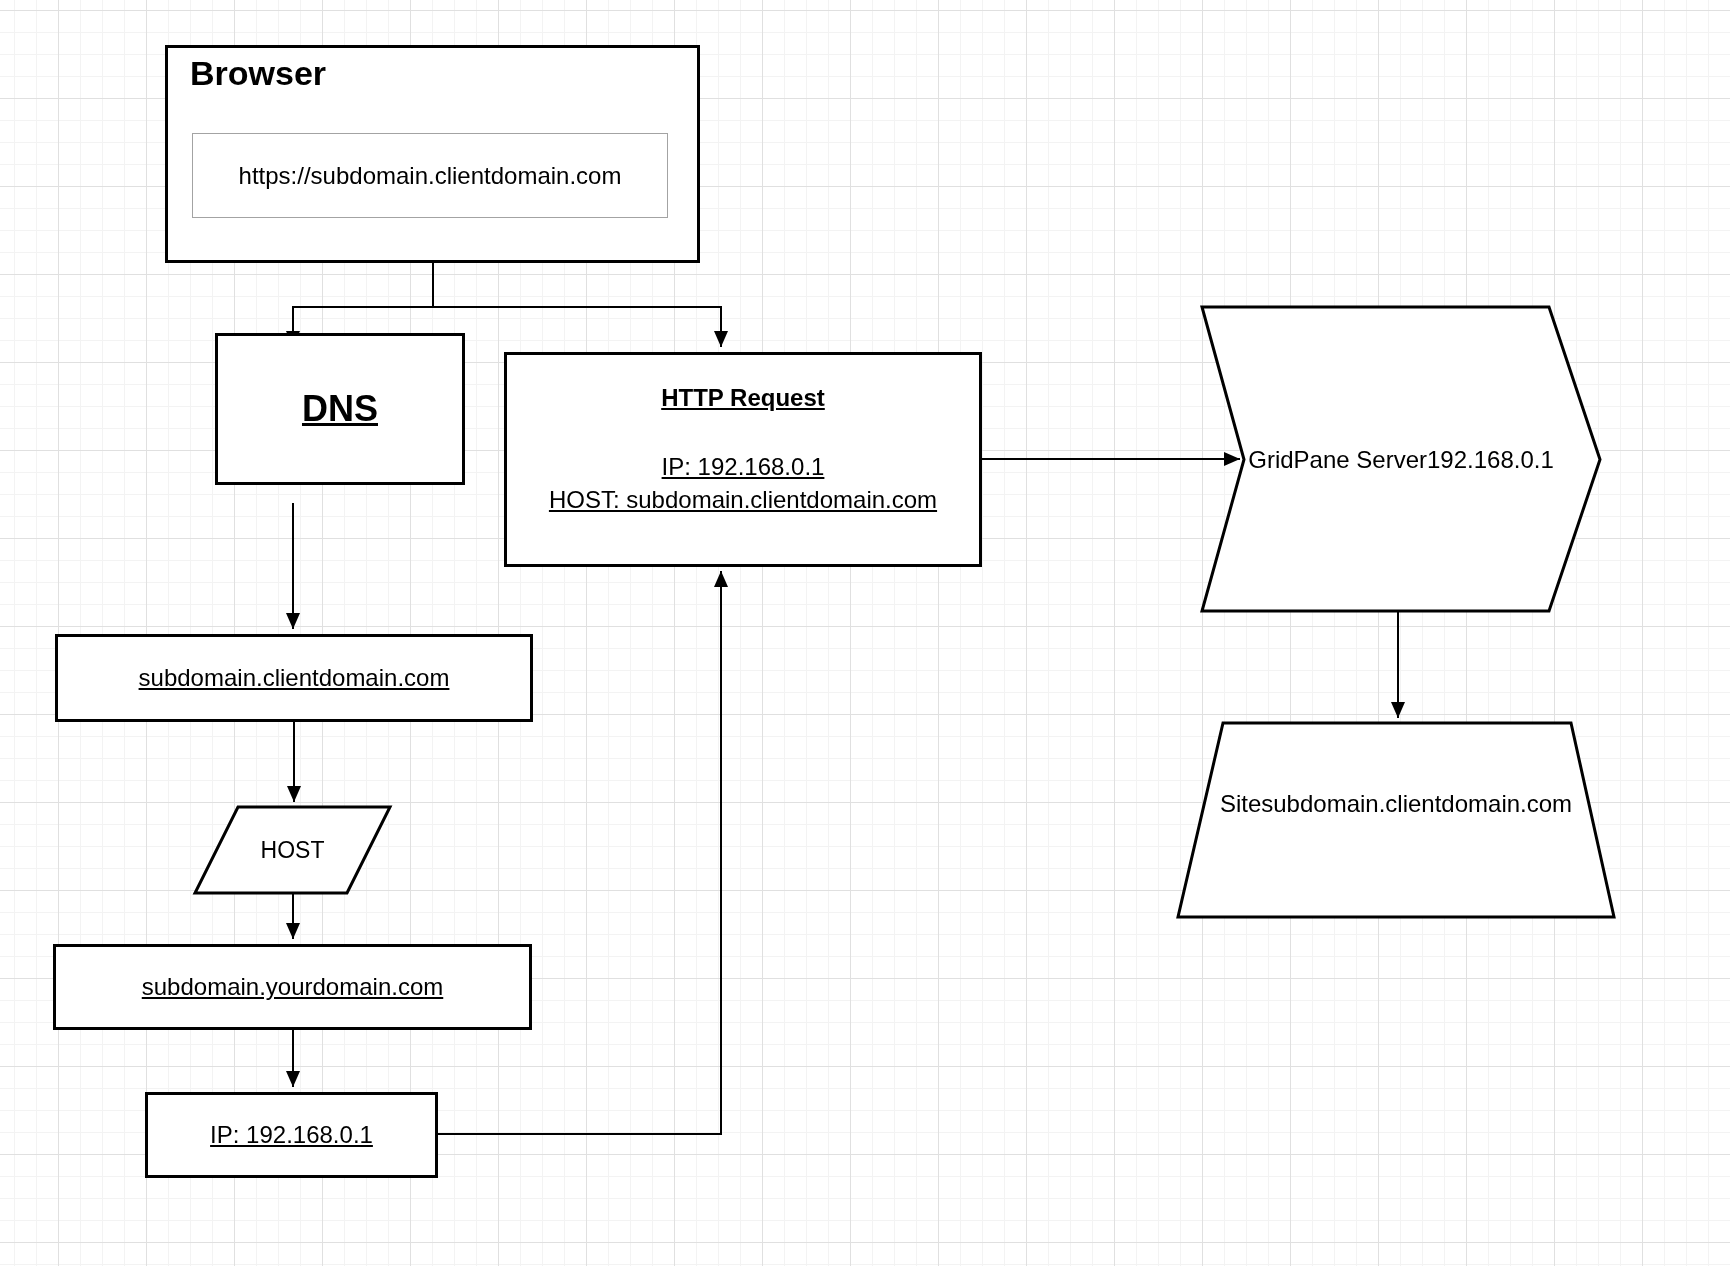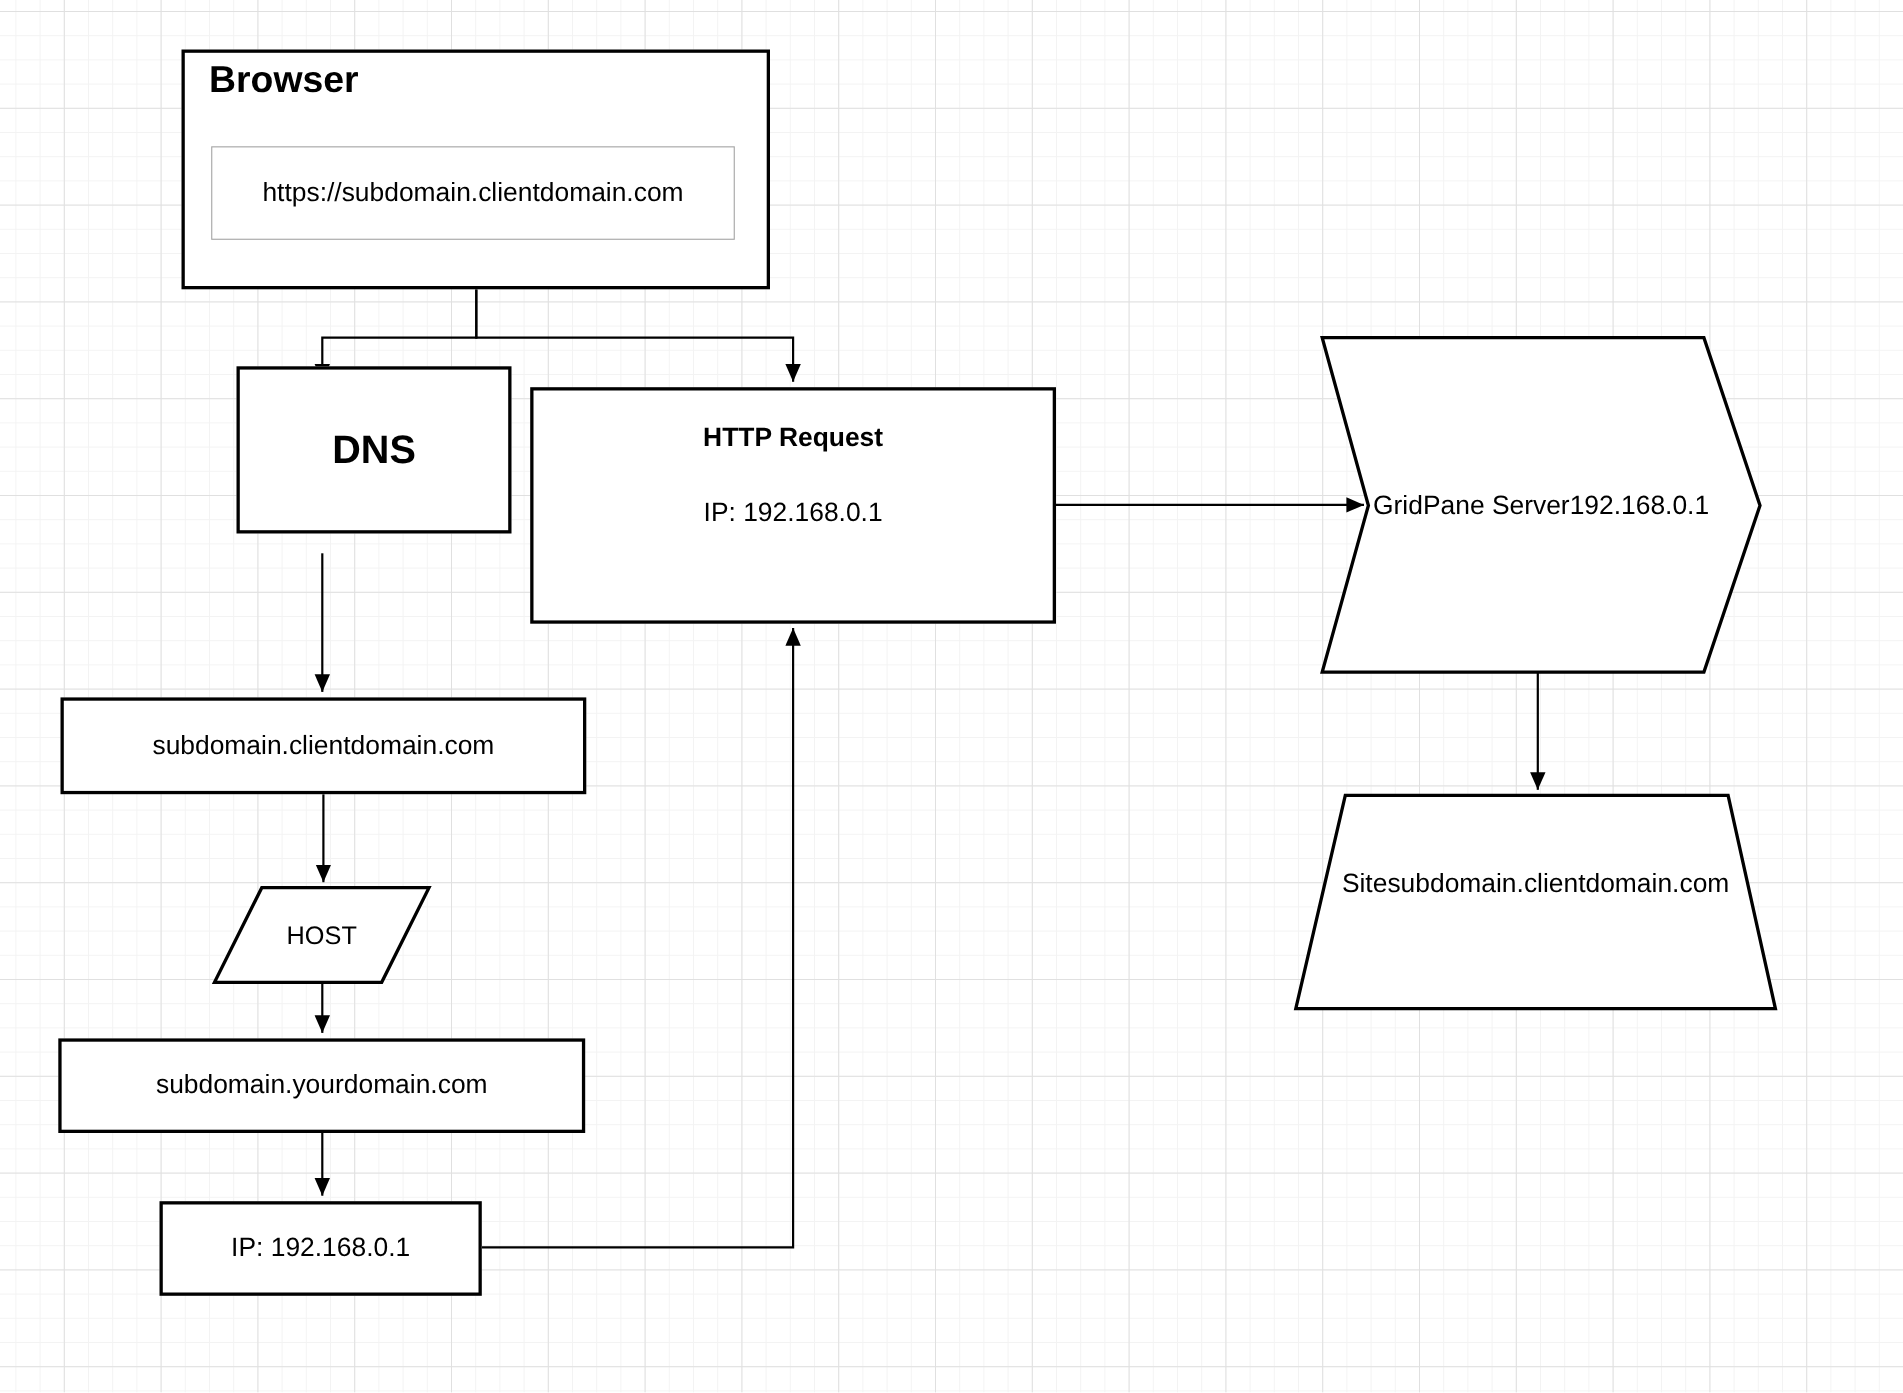--- a/index.html
+++ b/index.html
@@ -36,20 +36,21 @@
     box-sizing: border-box;
     background: #ffffff;
     border: 3px solid #000000;
     display: flex;
     align-items: center;
     justify-content: center;
     text-align: left;
     font-size: 24px;
     line-height: 30px;
     z-index: 2;
+    text-decoration: underline;
   }
   .shape-label {
     position: absolute;
     display: flex;
     flex-direction: row;
     align-items: center;
     justify-content: center;
     text-align: center;
     font-size: 24px;
     line-height: 33px;
@@ -81,21 +82,21 @@
     font-size: 24px;
   }
   .dns-box {
     left: 168px; top: 333px;
     width: 250px; height: 152px;
     font-size: 36px;
     font-weight: bold;
     margin-left: 47px;
   }
   .http-box {
-    left: 482px; top: 352px;
+    left: 504px; top: 352px;
     width: 478px; height: 215px;
     flex-direction: column;
     justify-content: flex-start;
     padding-top: 26px;
   }
   .http-title {
     font-weight: bold;
     line-height: 33px;
     margin-bottom: 36px;
   }
@@ -143,20 +144,21 @@
     </div>
   </div>
 
   <div class="node dns-box">
     <span>DNS</span>
   </div>
 
   <div class="node http-box">
     <span class="http-title">HTTP Request</span>
     <span class="http-line">IP: 192.168.0.1</span>
+    <span class="http-line">HOST: subdomain.clientdomain.com</span>
   </div>
 
   <div class="node clientdomain-box">
     <span>subdomain.clientdomain.com</span>
   </div>
 
   <div class="shape-label cname-label">
     <span>HOST</span>
   </div>
 

